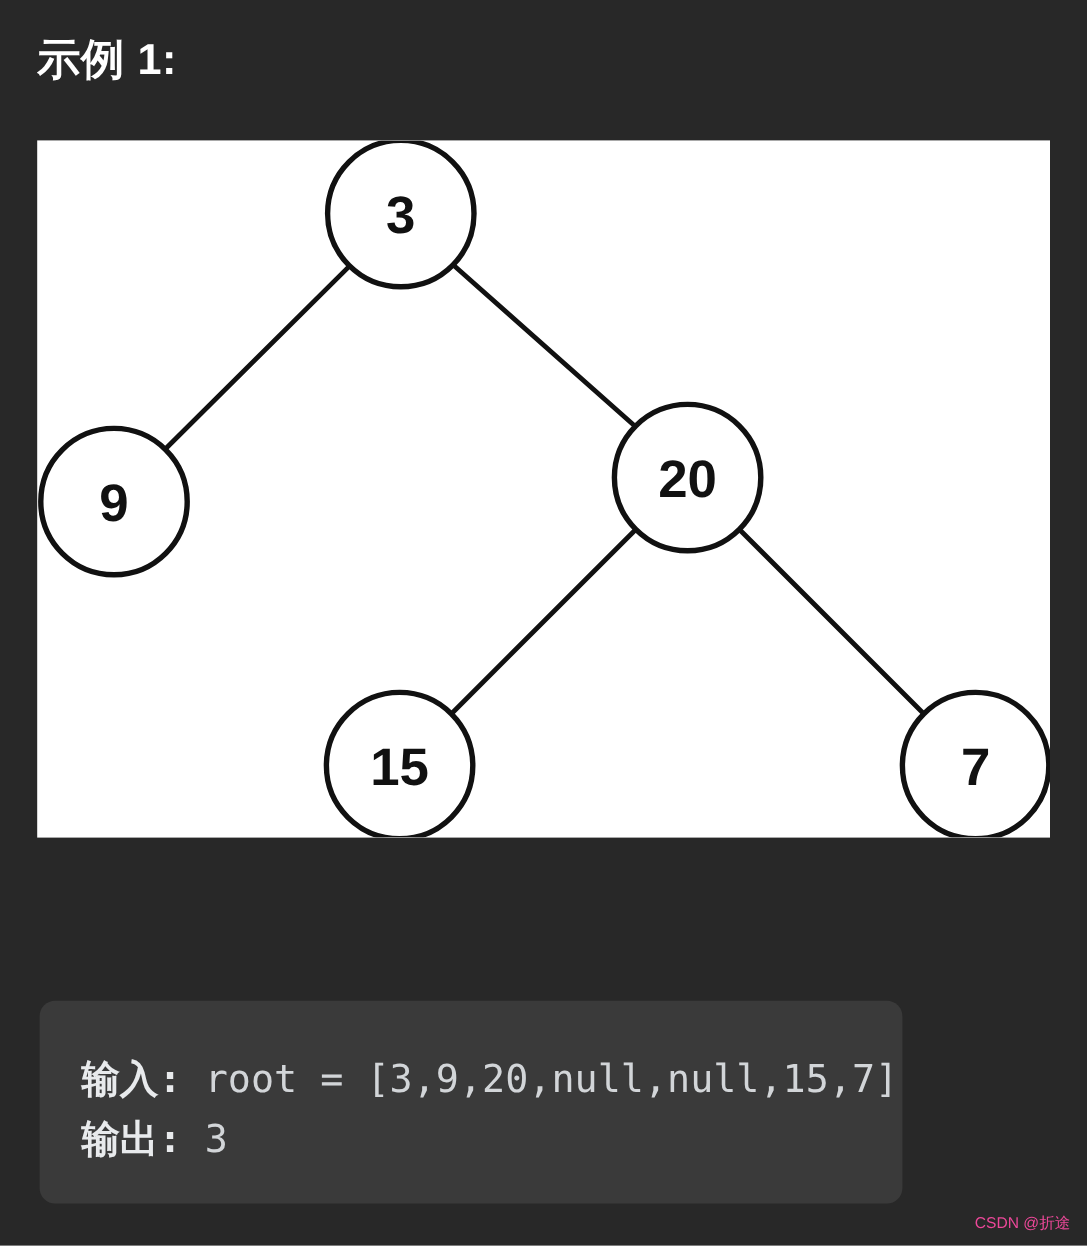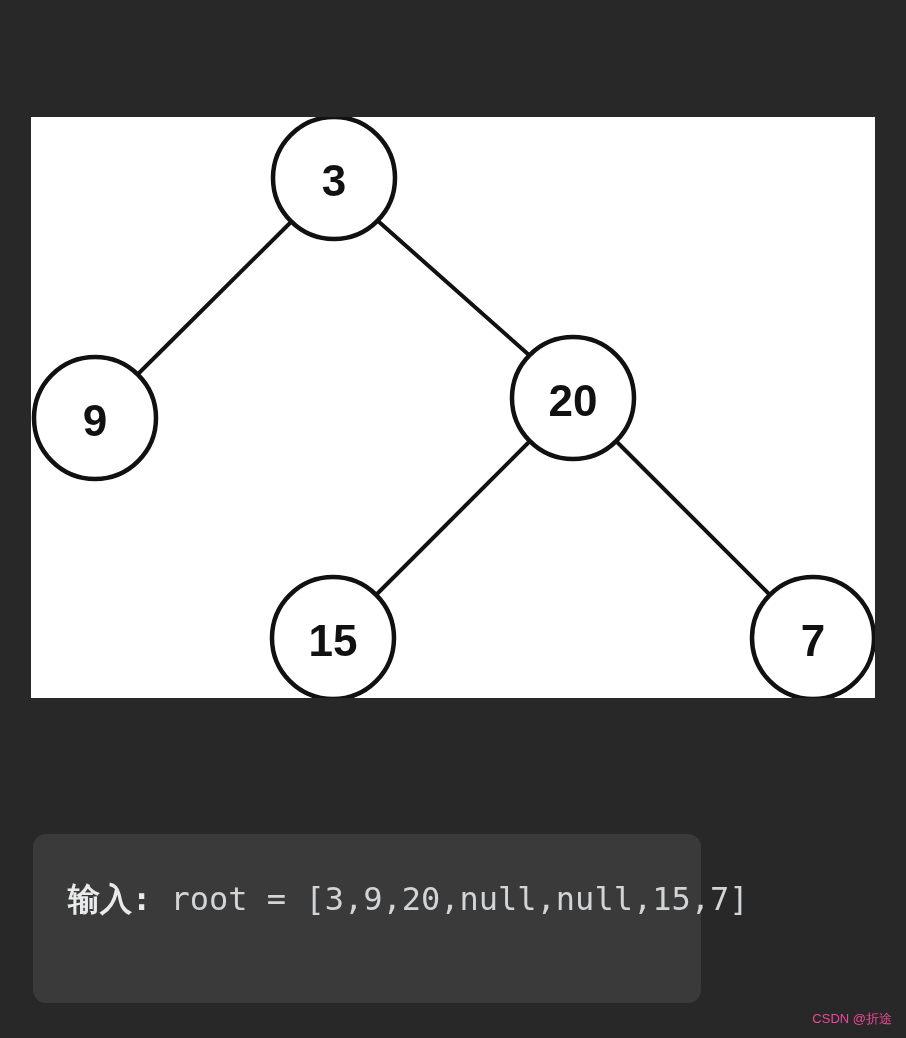--- a/index.html
+++ b/index.html
@@ -65,21 +65,21 @@
     font-weight: bold;
     text-anchor: middle;
     dominant-baseline: central;
   }
 
   
   .code-block {
     position: absolute;
     left: 33px;
     top: 834px;
-    width: 668px;
+    width: 719px;
     height: 169px;
     background: #3a3a3a;
     border-radius: 13px;
     box-sizing: border-box;
     padding: 40px 0 0 35px;
   }
   .code-line {
     font-family: "DejaVu Sans Mono", "Liberation Mono", monospace;
     font-size: 32px;
     line-height: 50px;
@@ -101,20 +101,21 @@
     color: #ec4899;
     font-family: "Liberation Sans", sans-serif;
     white-space: pre;
   }
 </style>
 </head>
 <body>
 
 <div class="page">
 
+  <div class="section-title">示例 1:</div>
 
   <div class="figure-panel">
     <svg width="844" height="581" viewBox="0 0 844 581">
 
       <line class="tree-edge" x1="260" y1="105" x2="107" y2="257"></line>
       <line class="tree-edge" x1="347" y1="104" x2="498" y2="238"></line>
       <line class="tree-edge" x1="499" y1="324" x2="345" y2="478"></line>
       <line class="tree-edge" x1="585" y1="324" x2="739" y2="478"></line>
 
       <g>
@@ -139,17 +140,18 @@
 
       <g>
         <circle class="tree-node-circle" cx="782" cy="521" r="61"></circle>
         <text class="tree-node-label" x="782" y="523">7</text>
       </g>
     </svg>
   </div>
 
   <div class="code-block">
     <div class="code-line"><span class="zh">输入:</span><span> root = [3,9,20,null,null,15,7]</span></div>
+    <div class="code-line"><span class="zh">输出:</span><span> 3</span></div>
   </div>
 
   <div class="watermark">CSDN @折途</div>
 
 </div>
 
 </body></html>

